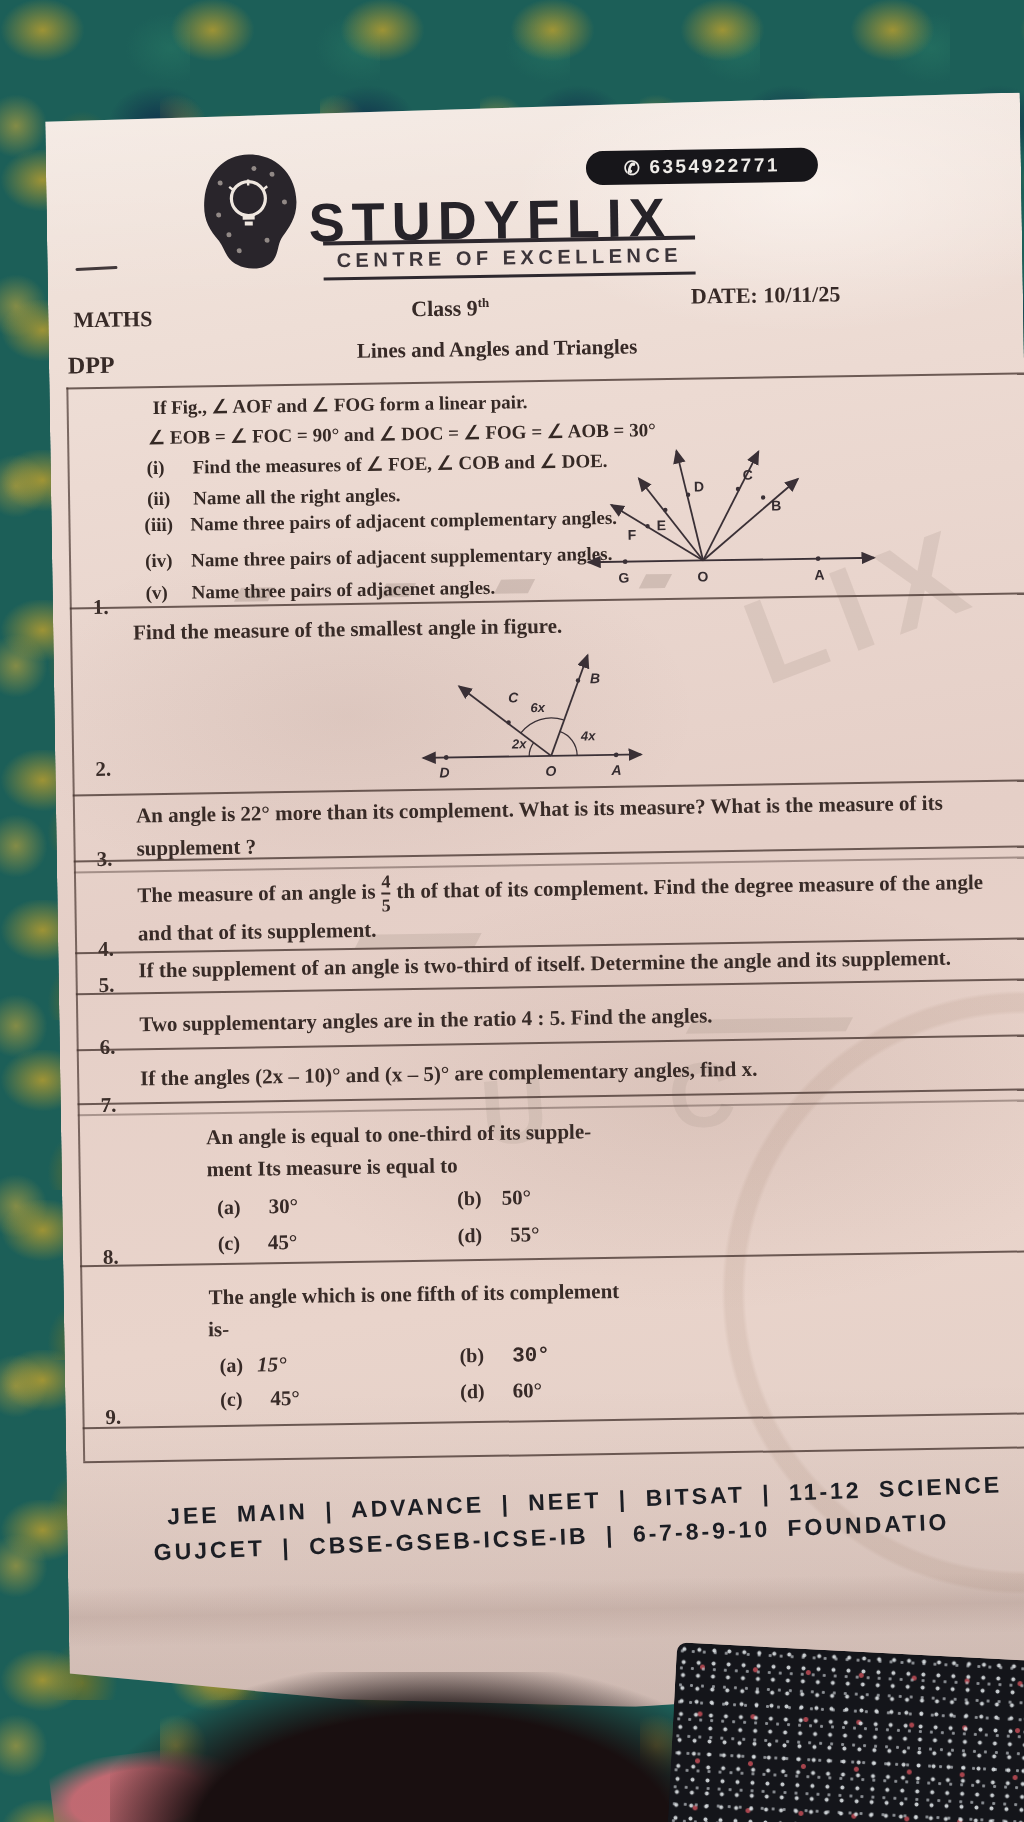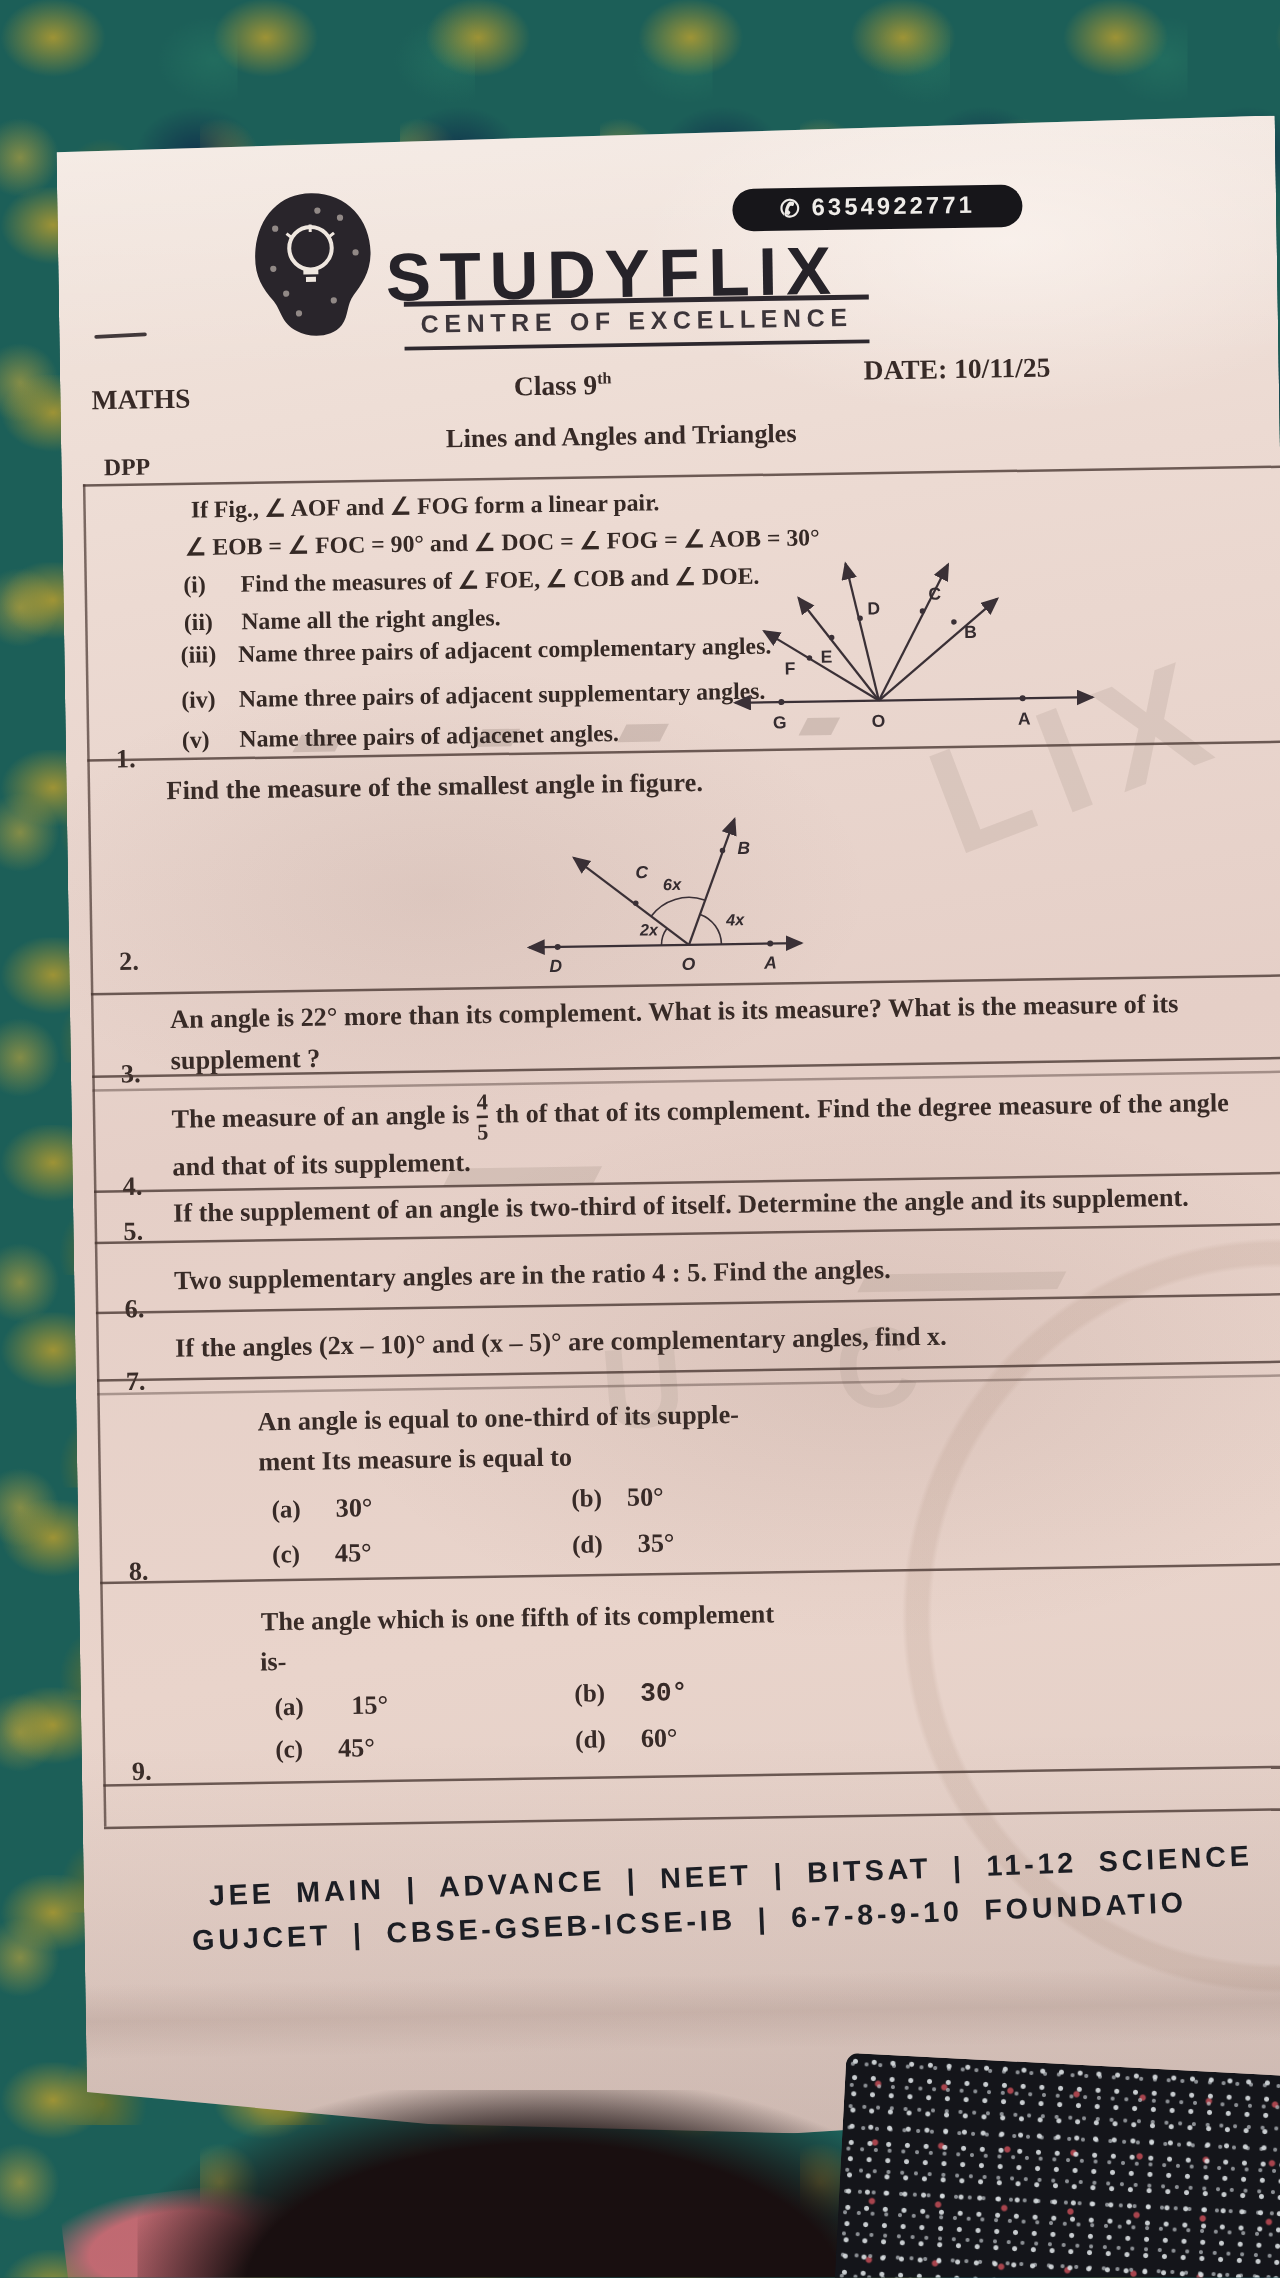--- a/index.html
+++ b/index.html
@@ -118,21 +118,21 @@
     <div class="tagline">CENTRE OF EXCELLENCE</div>
     <div class="tagrule"></div>
   </div>
 
   <div class="t ser b" style="left:25px;top:200px;font-size:22px;">MATHS</div>
   <div class="t ser b" style="left:363px;top:194px;font-size:22px;">
     <span>Class 9</span><sup style="font-size:13px;">th</sup>
   </div>
   <div class="t ser b" style="left:643px;top:186px;font-size:22px;">DATE: 10/11/25</div>
 
-  <div class="t ser b" style="left:34px;top:245px;font-size:19px;margin-top:12px;">DPP</div>
+  <div class="t ser b" style="left:19px;top:245px;font-size:24px;">DPP</div>
   <div class="t ser b" style="left:308px;top:236px;font-size:21px;">Lines and Angles and Triangles</div>
 
   <div class="hline" style="top:280px;"></div>
   <div class="vline" style="left:17px;top:280px;height:1074px;"></div>
 
   <div class="shadowband" style="left:185px;top:483px;width:34px;"></div>
   <div class="shadowband" style="left:330px;top:481px;width:30px;"></div>
   <div class="shadowband" style="left:445px;top:479px;width:34px;"></div>
   <div class="shadowband" style="left:590px;top:476px;width:26px;"></div>
   <div class="shadowband" style="left:300px;top:832px;width:120px;opacity:.7;"></div>
@@ -278,30 +278,30 @@
   <div class="t" style="left:395px;top:1085px;">
     <span class="optlabel">(b)</span>
     <span class="optval" style="margin-left:16px;">50°</span>
   </div>
   <div class="t" style="left:155px;top:1126px;">
     <span class="optlabel">(c)</span>
     <span class="optval" style="margin-left:24px;">45°</span>
   </div>
   <div class="t" style="left:395px;top:1122px;">
     <span class="optlabel">(d)</span>
-    <span class="optval" style="margin-left:24px;">35°</span>
+    <span class="optval" style="margin-left:24px;">55°</span>
   </div>
   <div class="hline" style="top:1158px;"></div>
 
   <div class="t num" style="left:40px;top:1298px;">9.</div>
   <div class="t qtext" style="left:145px;top:1180px;">The angle which is one fifth of its complement</div>
   <div class="t qtext" style="left:144px;top:1212px;">is-</div>
   <div class="t" style="left:155px;top:1248px;">
     <span class="optlabel">(a)</span>
-    <span class="optval" style="margin-left:34px;">15°</span>
+    <span class="optval" style="margin-left:10px;font-style:italic;">15°</span>
   </div>
   <div class="t" style="left:395px;top:1243px;">
     <span class="optlabel">(b)</span>
     <span class="optval" style="margin-left:24px;font-family:Liberation Mono, monospace;">30°</span>
   </div>
   <div class="t" style="left:155px;top:1282px;">
     <span class="optlabel">(c)</span>
     <span class="optval" style="margin-left:24px;">45°</span>
   </div>
   <div class="t" style="left:395px;top:1278px;">

